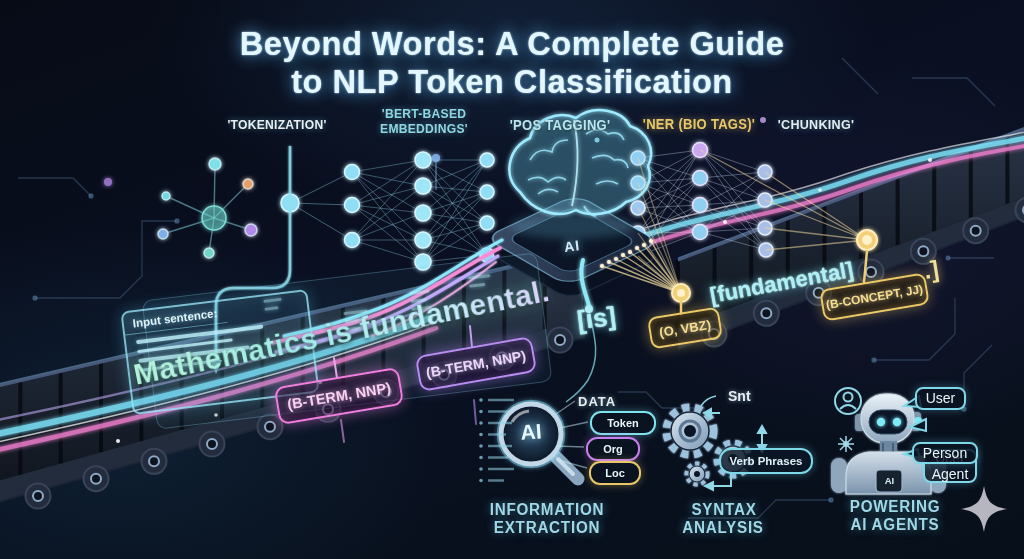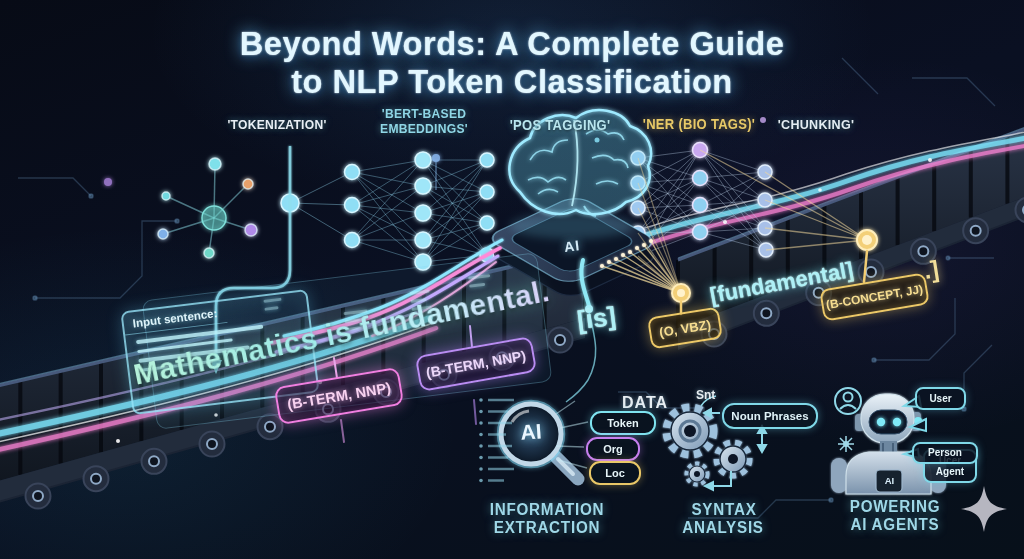--- a/index.html
+++ b/index.html
@@ -57,22 +57,22 @@
   .seclbl{font-weight:700;font-size:16px;color:#9fd8e8;letter-spacing:.8px;white-space:nowrap;
     transform:translateX(-50%) scaleX(.95);text-shadow:0 0 9px rgba(120,215,240,.55),0 1px 3px rgba(0,0,0,.7);}
   .epill{display:flex;align-items:center;justify-content:center;font-weight:700;font-size:11px;
     color:#e6f4f8;background:rgba(10,20,32,.78);border-radius:11px;}
   .e-cyan{border:2px solid #7fe3ef;box-shadow:0 0 8px rgba(120,225,240,.4);}
   .e-purple{border:2px solid #c77fef;box-shadow:0 0 8px rgba(195,130,240,.4);}
   .e-gold{border:2px solid #e9c767;box-shadow:0 0 8px rgba(233,199,103,.4);}
   .ppill{display:flex;align-items:center;justify-content:center;font-weight:700;font-size:11.5px;
     color:#dff2f8;background:rgba(12,24,38,.82);border:2px solid #7fd8e8;border-radius:12px;
     box-shadow:0 0 9px rgba(110,210,235,.4);}
-  .bub{display:flex;align-items:center;justify-content:center;text-align:center;font-weight:700;
-    font-size:10px;line-height:1.15;color:#e8f6fa;background:rgba(10,20,34,.85);
+  .bub{display:flex;align-items:center;justify-content:center;text-align:center;font-weight:400;
+    font-size:14px;line-height:1.15;color:#e8f6fa;background:rgba(10,20,34,.85);
     border:2px solid #7fd8e8;border-radius:8px;box-shadow:0 0 8px rgba(110,210,235,.35);}
   .minitxt{font-weight:700;color:#e8eef2;text-shadow:0 0 5px rgba(180,230,250,.6);}
   .chipai{font-weight:700;font-size:14px;letter-spacing:1px;color:#d6ecf8;
     text-shadow:0 0 9px rgba(140,220,250,.95);transform:rotate(-7deg);}
   .lensai{font-weight:700;font-size:21px;color:#ebf7ff;text-align:center;
     text-shadow:0 0 10px rgba(150,230,255,.9);transform:rotate(-4deg);}
   .chestai{font-weight:700;font-size:9.5px;color:#d8ecf8;text-align:center;}
 </style>
 </head>
 <body>
@@ -602,27 +602,27 @@
   <div class="txt brk" style="left:577px;top:303px;font-size:26px;transform:rotate(-7deg);">[is]</div>
   <div class="txt tokpill goldpill" style="left:649px;top:312px;width:68px;height:28px;font-size:13px;transform:rotate(-9deg);">(O, VBZ)</div>
   <div class="txt brk" style="left:709px;top:270px;font-size:22px;transform:rotate(-10.5deg);">[fundamental]</div>
   <div class="txt tokpill goldpill" style="left:821px;top:281px;width:103px;height:28px;font-size:12px;transform:rotate(-9.5deg);">(B-CONCEPT, JJ)</div>
   <div class="txt goldtxt" style="left:924px;top:256px;font-size:24px;transform:rotate(-9deg);">.]</div>
 
   <div class="txt chipai" style="left:552px;top:238px;width:40px;text-align:center;">AI</div>
   <div class="txt lensai" style="left:511px;top:420px;width:40px;">AI</div>
   <div class="txt chestai" style="left:877px;top:475px;width:25px;">AI</div>
 
-  <div class="txt minitxt" style="left:578px;top:394px;font-size:16px;letter-spacing:1px;margin-left:44px;">DATA</div>
+  <div class="txt minitxt" style="left:578px;top:394px;font-size:13px;letter-spacing:1px;">DATA</div>
   <div class="txt epill e-cyan" style="left:590px;top:411px;width:62px;height:20px;">Token</div>
   <div class="txt epill e-purple" style="left:586px;top:437px;width:50px;height:20px;">Org</div>
   <div class="txt epill e-gold" style="left:589px;top:461px;width:48px;height:20px;">Loc</div>
 
-  <div class="txt minitxt" style="left:696px;top:388px;font-size:12px;">Snt</div>
-  <div class="txt ppill" style="left:722px;top:403px;width:92px;height:22px;">Noun Phrases</div>
+  <div class="txt minitxt" style="left:728px;top:388px;font-size:14px;">Snt</div>
+  <div class="txt ppill" style="left:719px;top:448px;width:90px;height:22px;">Verb Phrases</div>
 
   <div class="txt bub" style="left:915px;top:387px;width:47px;height:19px;">User</div>
   <div class="txt bub" style="left:923px;top:409px;width:50px;height:30px;margin-top:40px;">Ucer Agent</div>
   <div class="txt bub" style="left:912px;top:442px;width:62px;height:18px;">Person</div>
 
   <div class="txt seclbl" style="left:547px;top:501px;">INFORMATION</div>
   <div class="txt seclbl" style="left:547px;top:519px;">EXTRACTION</div>
   <div class="txt seclbl" style="left:724px;top:501px;">SYNTAX</div>
   <div class="txt seclbl" style="left:723px;top:519px;">ANALYSIS</div>
   <div class="txt seclbl" style="left:895px;top:498px;">POWERING</div>

